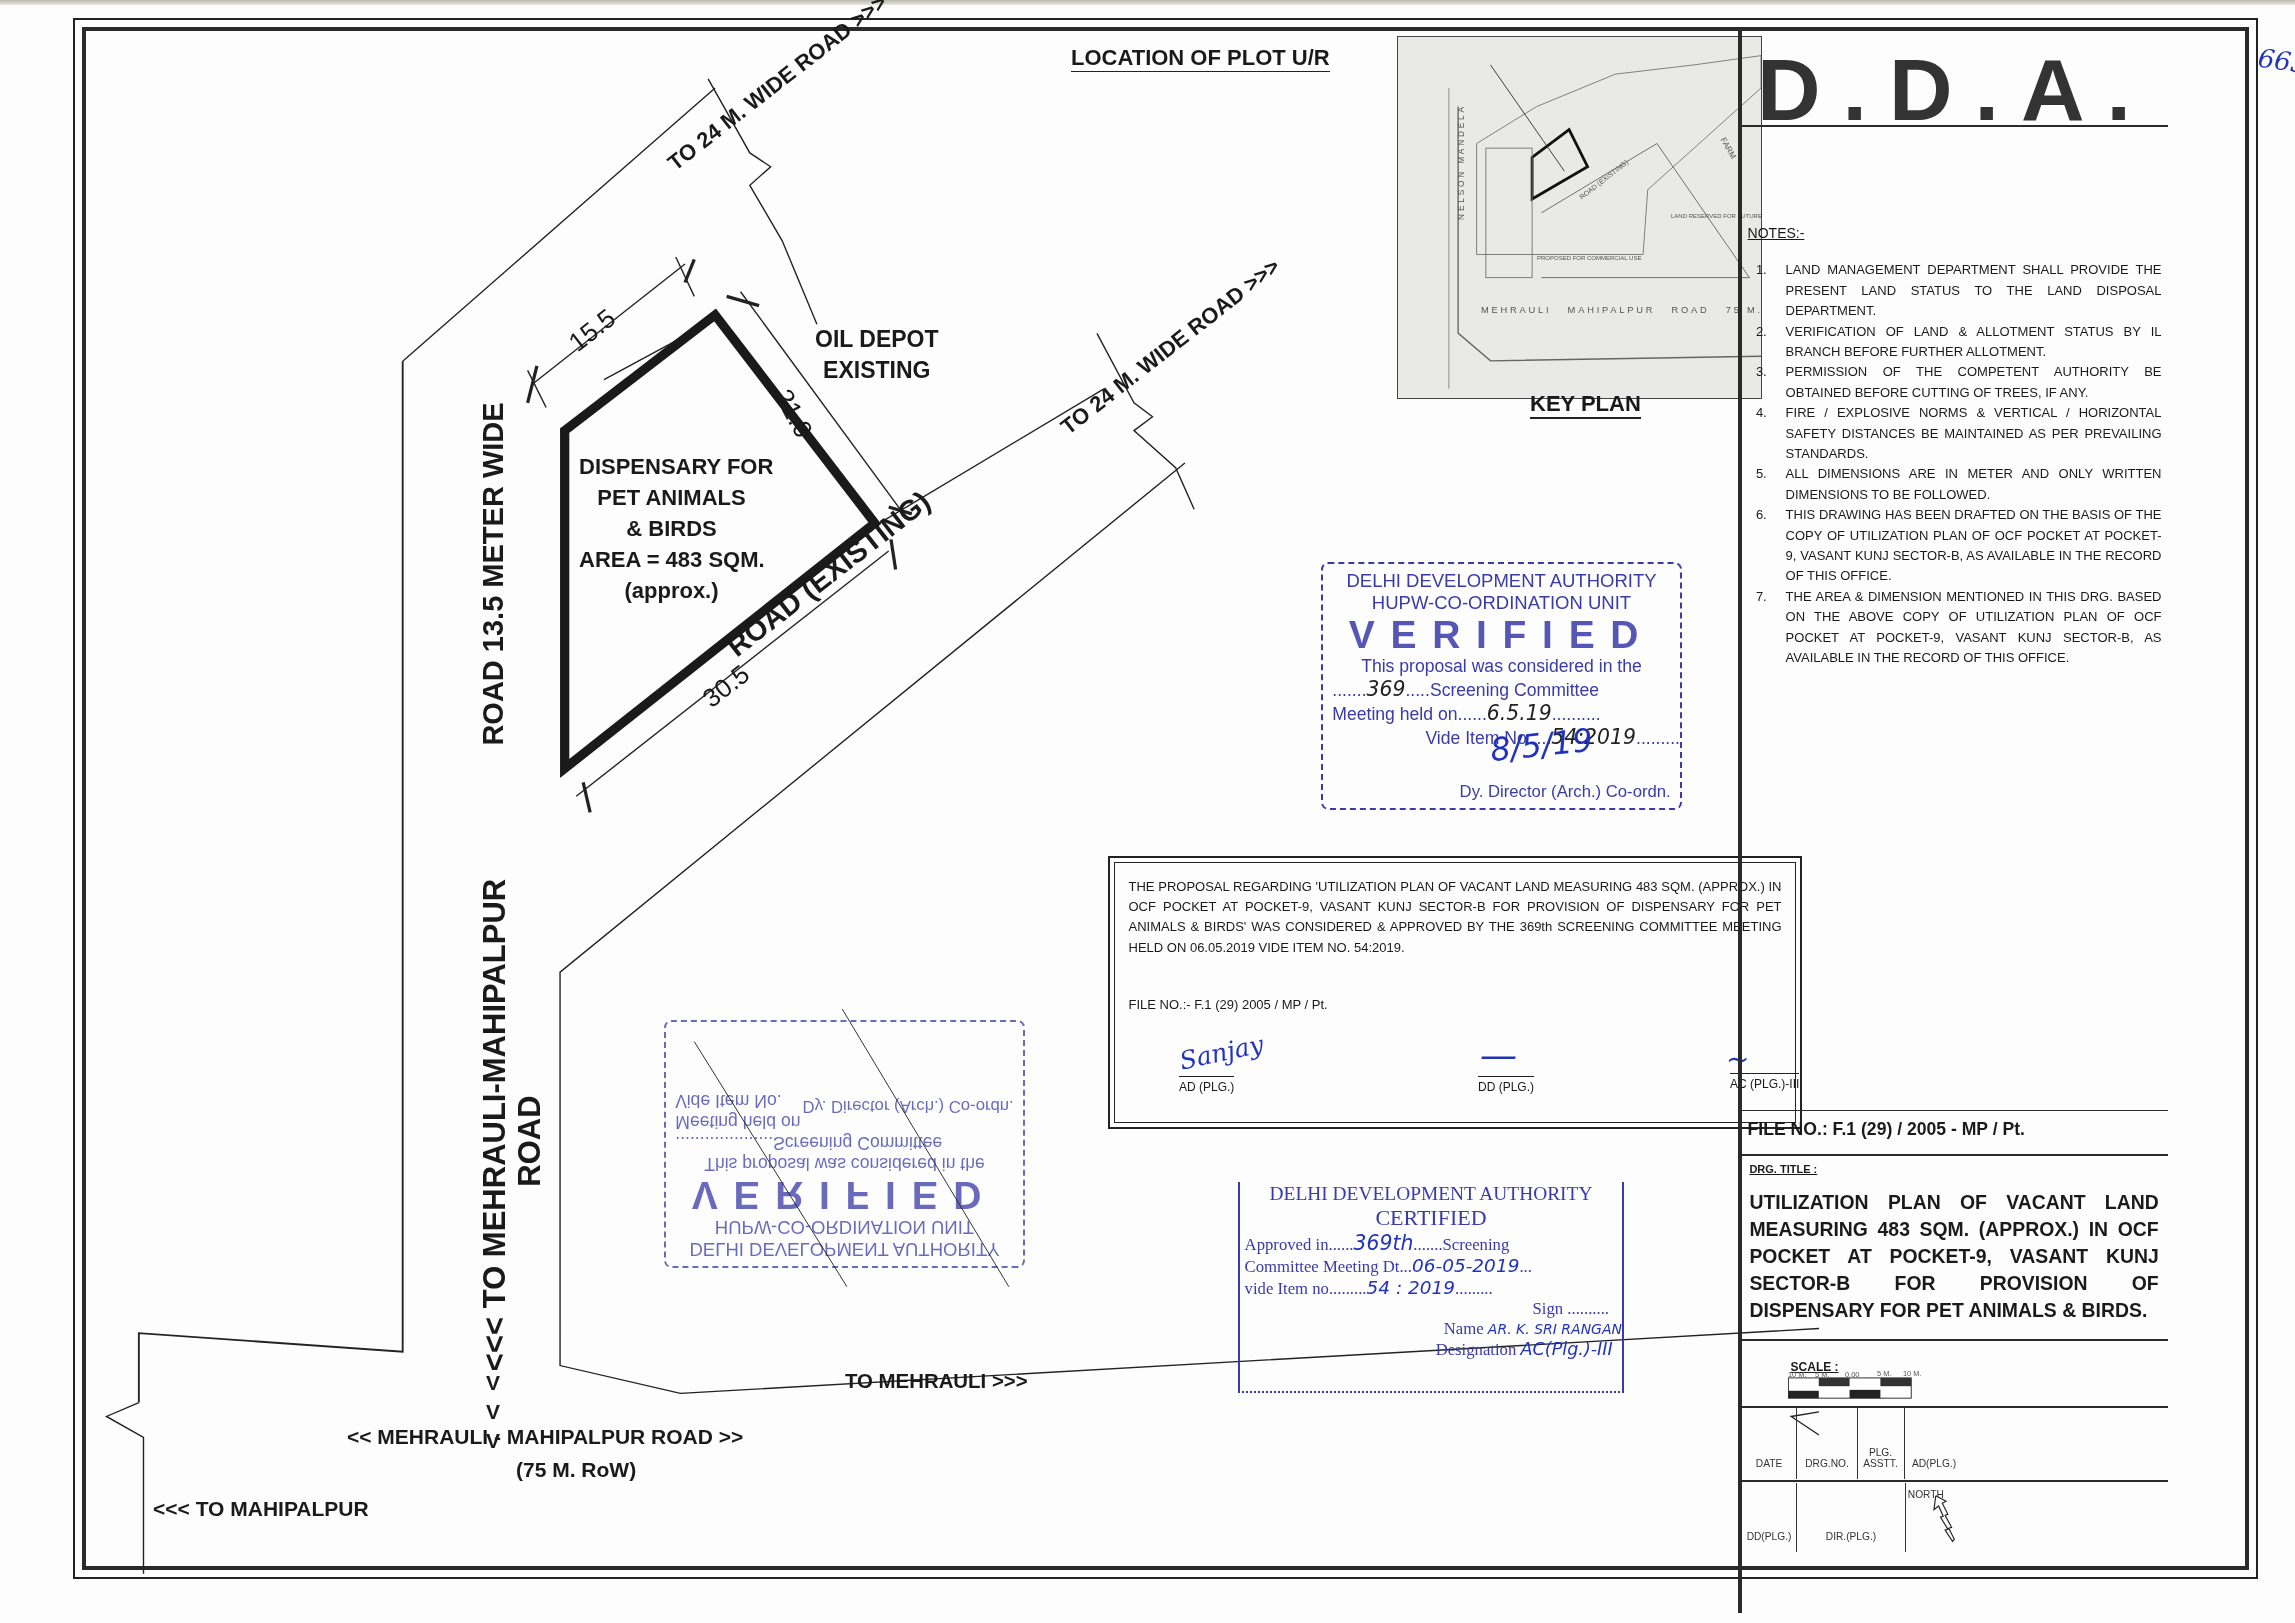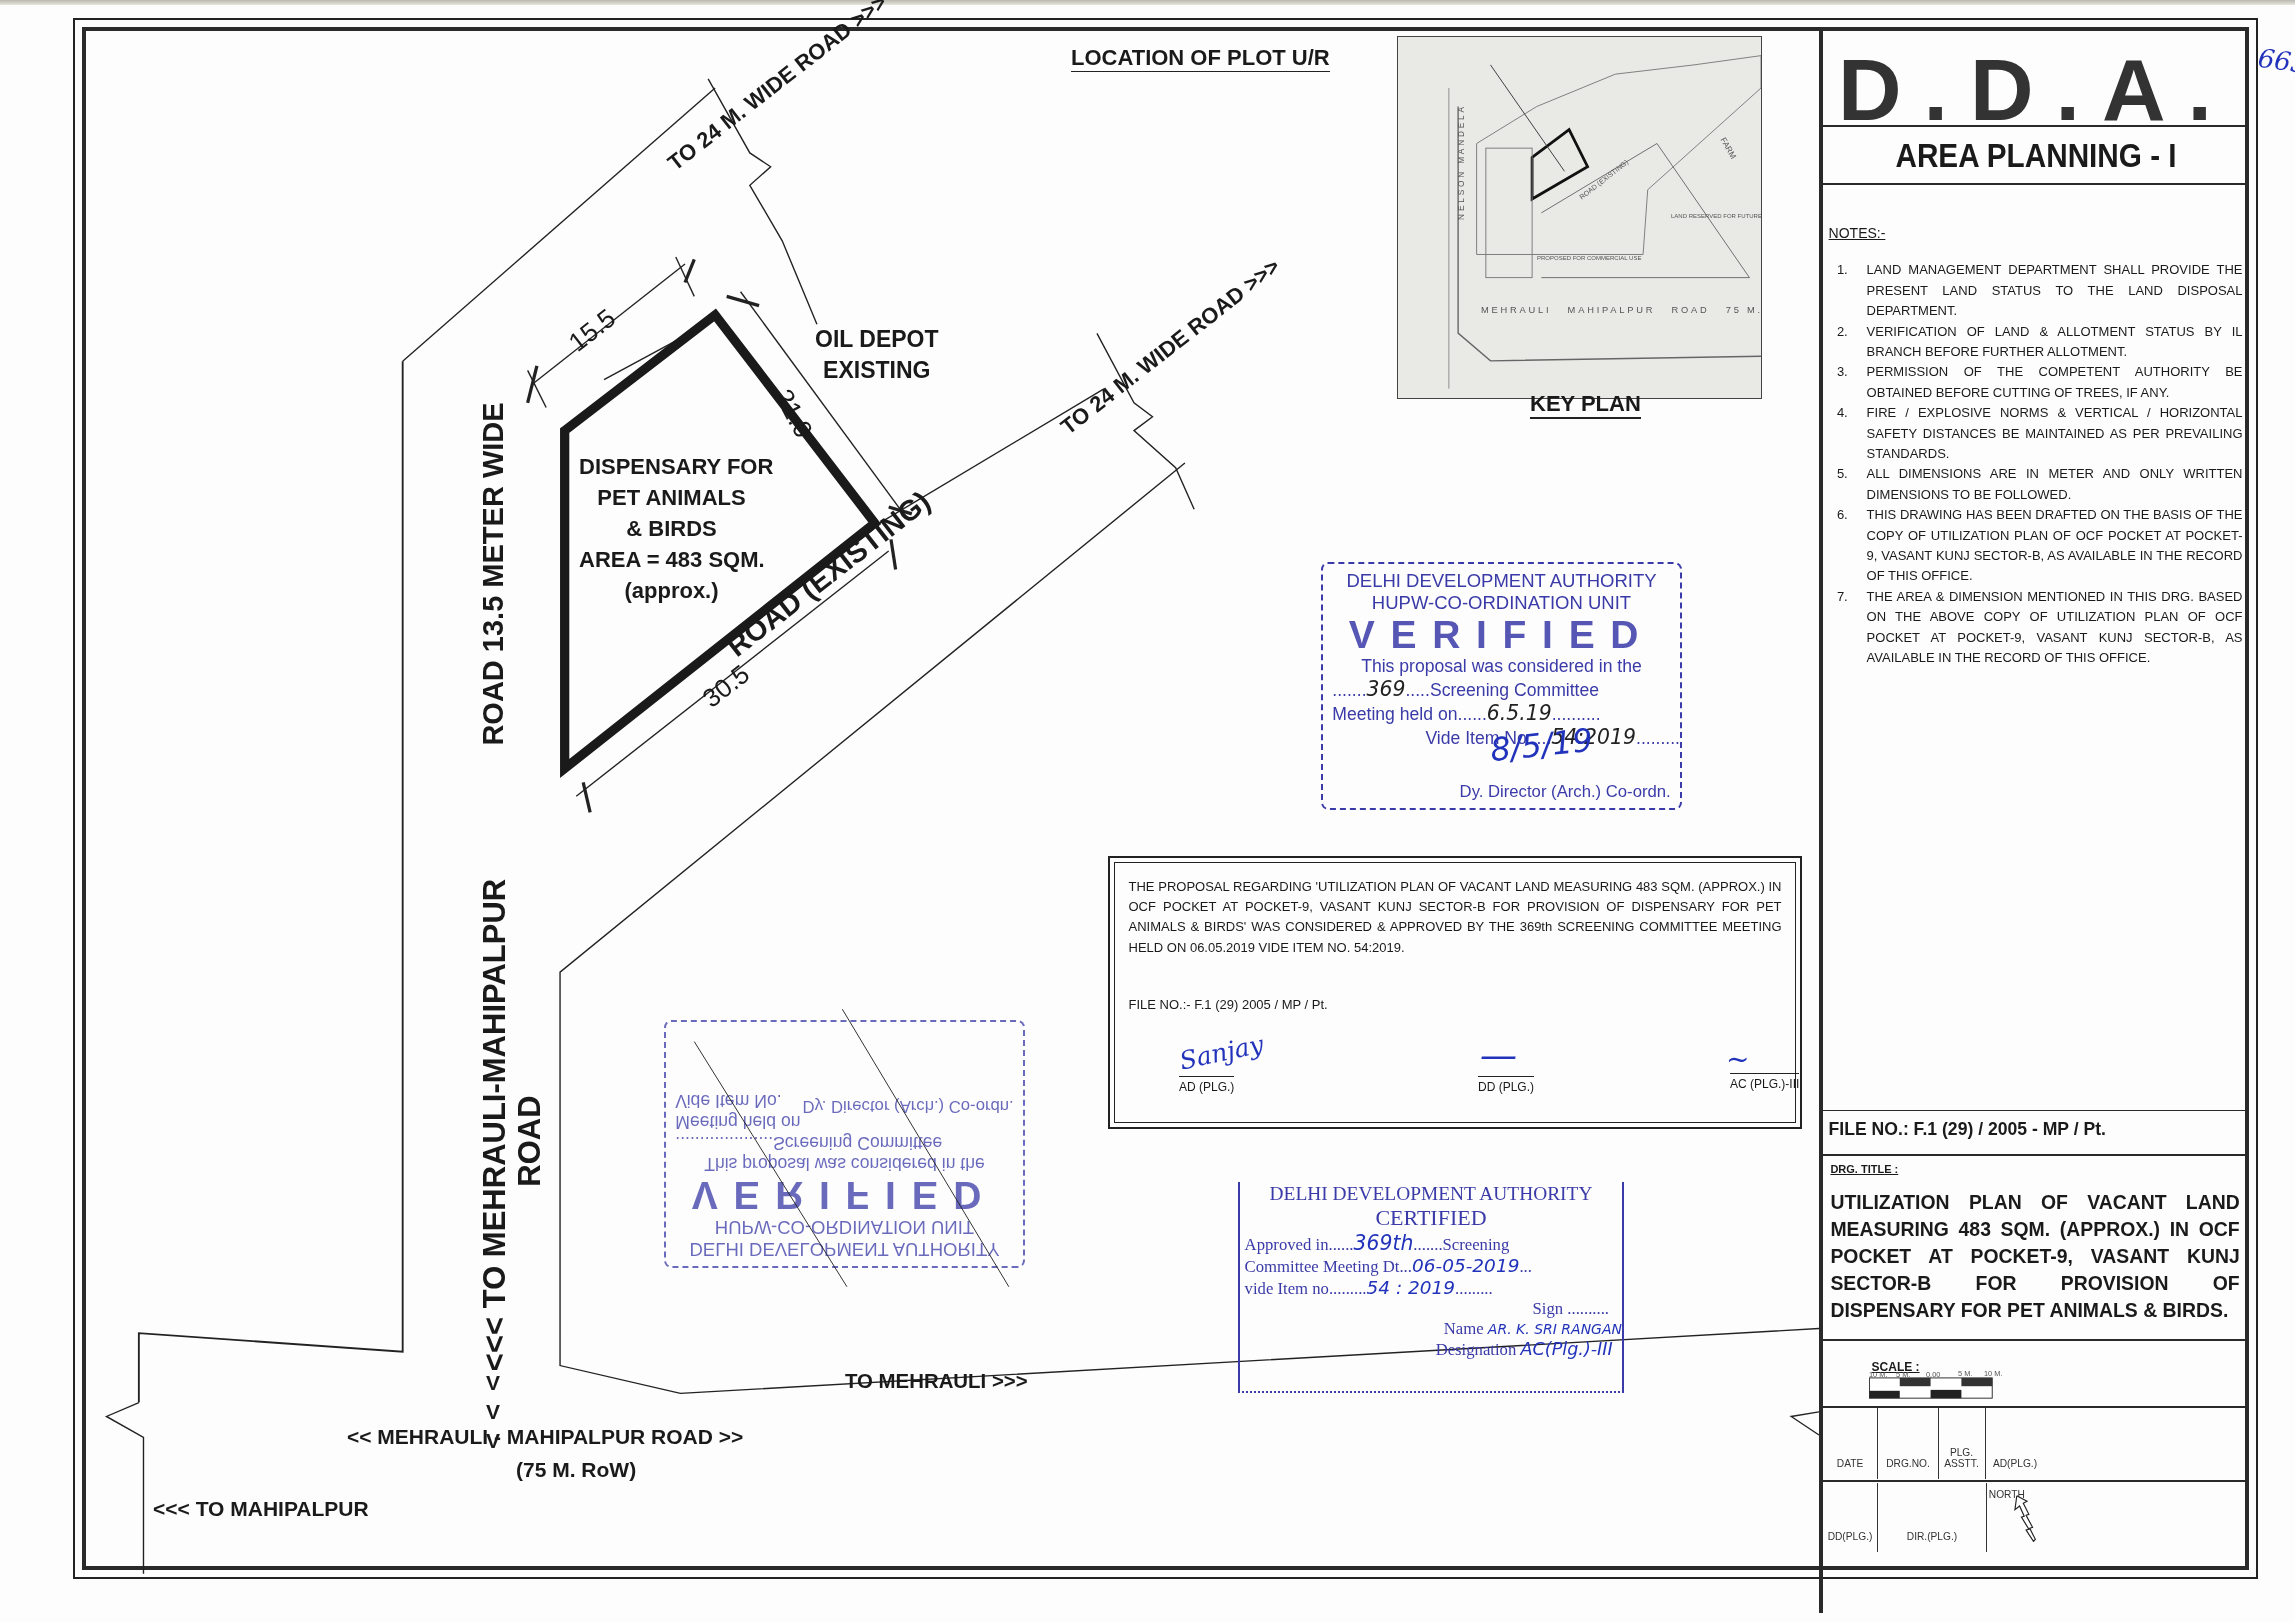--- a/index.html
+++ b/index.html
@@ -1,21 +1,21 @@
 <!DOCTYPE html>
 <html style="font-size:7.4px"><head>
 <meta charset="utf-8">
 <style>
   html,body{margin:0;padding:0;background:#fdfdfd;}
   body{width:2295px;height:1623px;position:relative;overflow:hidden;font-family:"Liberation Sans",sans-serif;color:#1a1a1a;}
   .abs{position:absolute;}
   .scanbar{position:absolute;left:0;top:0;width:2295px;height:4.6px;background:linear-gradient(#b9b9b0,#e6e6de);}
   .outer-frame{position:absolute;left:73px;top:17.6px;width:2185px;height:1561px;border:2.3px solid #222;box-sizing:border-box;}
   .inner-frame{position:absolute;left:82px;top:27px;width:2167px;height:1543px;border:4.2px solid #2a2a2a;box-sizing:border-box;}
-  .tb{position:absolute;left:1819px;top:27px;width:430px;height:1586px;border-left:4.2px solid #2a2a2a;box-sizing:border-box;}
+  .tb{position:absolute;left:1738px;top:27px;width:430px;height:1586px;border-left:4.2px solid #2a2a2a;box-sizing:border-box;}
   .tb-row{position:absolute;left:0;width:426px;border-bottom:2.8px solid #2a2a2a;box-sizing:border-box;}
   .dda{font-family:"Liberation Sans",sans-serif;font-weight:bold;font-size:88px;letter-spacing:22px;text-align:center;color:#333;line-height:1;}
   .ap{font-weight:bold;font-size:33px;text-align:center;transform:scaleX(0.9);}
   .notes-h{font-size:14px;text-decoration:underline;text-decoration-thickness:1.4px;font-family:"Liberation Sans Narrow","Liberation Sans",sans-serif;}
   .note{position:relative;font-size:13px;line-height:20.4px;text-align:justify;padding-left:38px;transform-origin:left top;}
   .note .n{position:absolute;left:8.3px;top:0;}
   .fileno{font-size:17.6px;font-weight:bold;}
   .drg-h{font-size:11px;font-weight:bold;text-decoration:underline;text-decoration-thickness:1.4px;}
   .drg-t{font-size:19.4px;font-weight:bold;line-height:27px;text-align:justify;text-align-last:left;}
   .scale-h{font-size:12px;font-weight:bold;text-decoration:underline;text-decoration-thickness:1.4px;margin-left:43px;}
@@ -186,23 +186,20 @@
   <div class="sig-ink" style="left:616px;top:185px;font-size:28px;">~</div>
   <div class="sig-lbl" style="left:69px;top:218px;">AD (PLG.)</div>
   <div class="sig-lbl" style="left:368px;top:218px;">DD (PLG.)</div>
   <div class="sig-lbl" style="left:620px;top:215px;">AC (PLG.)-III</div>
 </div>
 
 <div class="tb">
   <div class="tb-row" style="top:0;height:100px;">
     <div class="dda" style="margin-top:18.5px;">D.D.A.</div>
   </div>
-  <div class="tb-row" style="top:100px;height:58px;">
-    <div class="ap" style="margin-top:10.2px;">AREA PLANNING - I</div>
-  </div>
   <div class="tb-row" style="top:157px;height:949px;border-bottom:none;padding:41px 6.5px 0 5.6px;">
     <div class="notes-h">NOTES:-</div>
     <div style="margin-top:19.4px;">
       <div class="note"><span class="n">1.</span><span>LAND MANAGEMENT DEPARTMENT SHALL PROVIDE THE PRESENT LAND STATUS TO THE LAND DISPOSAL DEPARTMENT.</span></div>
       <div class="note"><span class="n">2.</span><span>VERIFICATION OF LAND &amp; ALLOTMENT STATUS BY IL BRANCH BEFORE FURTHER ALLOTMENT.</span></div>
       <div class="note"><span class="n">3.</span><span>PERMISSION OF THE COMPETENT AUTHORITY BE OBTAINED BEFORE CUTTING OF TREES, IF ANY.</span></div>
       <div class="note"><span class="n">4.</span><span>FIRE / EXPLOSIVE NORMS &amp; VERTICAL / HORIZONTAL SAFETY DISTANCES BE MAINTAINED AS PER PREVAILING STANDARDS.</span></div>
       <div class="note"><span class="n">5.</span><span>ALL DIMENSIONS ARE IN METER AND ONLY WRITTEN DIMENSIONS TO BE FOLLOWED.</span></div>
       <div class="note"><span class="n">6.</span><span>THIS DRAWING HAS BEEN DRAFTED ON THE BASIS OF THE COPY OF UTILIZATION PLAN OF OCF POCKET AT POCKET-9, VASANT KUNJ SECTOR-B, AS AVAILABLE IN THE RECORD OF THIS OFFICE.</span></div>
       <div class="note"><span class="n">7.</span><span>THE AREA &amp; DIMENSION MENTIONED IN THIS DRG. BASED ON THE ABOVE COPY OF UTILIZATION PLAN OF OCF POCKET AT POCKET-9, VASANT KUNJ SECTOR-B, AS AVAILABLE IN THE RECORD OF THIS OFFICE.</span></div>

